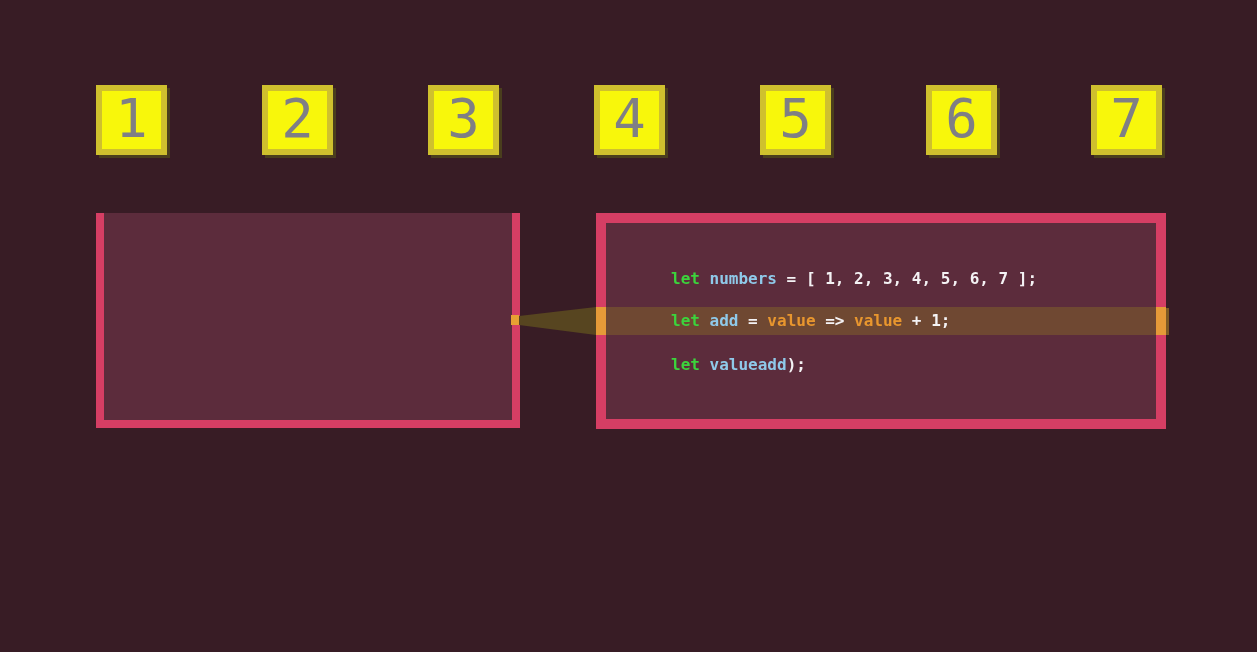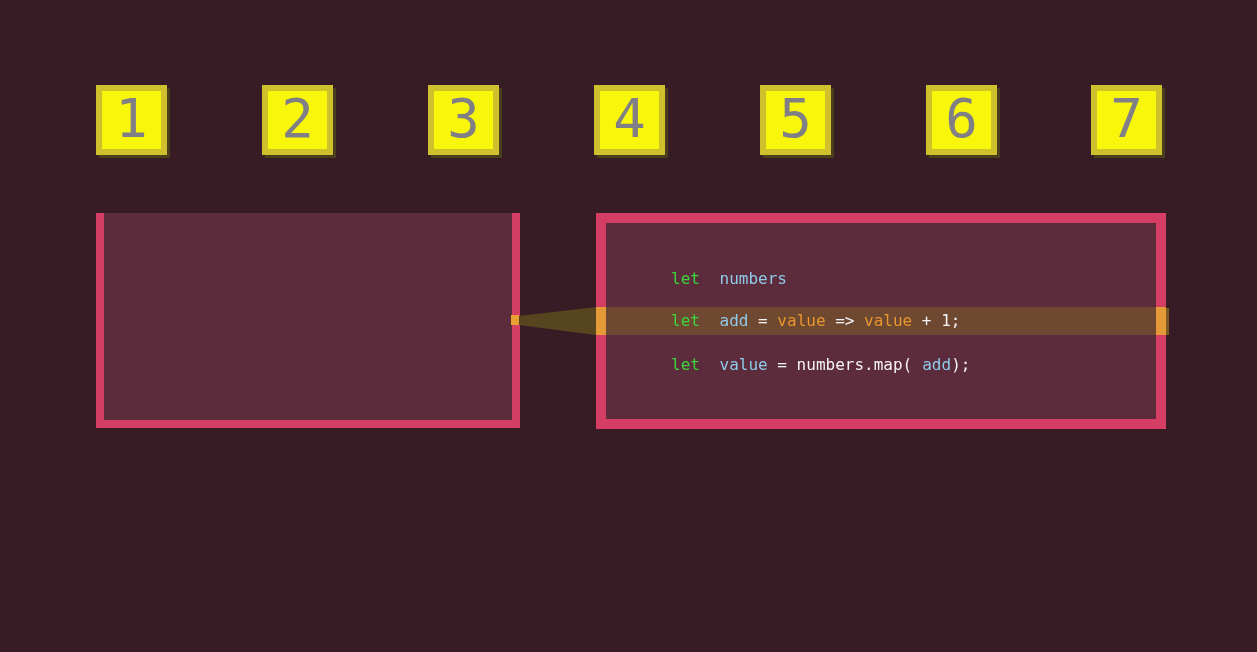--- a/index.html
+++ b/index.html
@@ -74,28 +74,28 @@
 
   
   .code-layer { position: absolute; top: 0; left: 0; width: 100%; height: 100%; z-index: 10; }
   .code-line {
     position: absolute;
     left: 671px;
     height: 28px;
     display: flex; align-items: center;
     white-space: pre;
     font-size: 16px;
-    font-weight: normal;
+    font-weight: bold;
     line-height: 28px;
   }
   .code-line.line-0 { top: 265px; }
   .code-line.line-1 { top: 307px; }
   .code-line.line-2 { top: 351px; }
   .tok-keyword   { color: var(--code_keyword); }
-  .tok-variable  { color: var(--code_variable); margin-left: 10px; }
+  .tok-variable  { color: var(--code_variable); }
   .tok-parameter { color: var(--code_parameter); }
   .tok-plain     { color: var(--code_plain); }
 </style>
 </head>
 <body>
 
 <div class="stage">
 
   <div class="squares-row">
       <div class="num-square" style="left: 96px;">
@@ -134,18 +134,18 @@
     <rect x="511" y="315" width="8" height="10" fill="var(--beam_cap_small)"></rect>
 
     <rect x="596" y="307" width="10" height="28" fill="var(--beam_cap)"></rect>
 
     <rect x="1156" y="307" width="10" height="28" fill="var(--beam_cap)"></rect>
 
     <rect x="1166" y="308" width="3" height="27" fill="var(--beam_sliver)"></rect>
   </svg>
 
   <div class="code-layer">
-      <div class="code-line line-0"><span class="tok-keyword">let</span><span class="tok-plain"> </span><span class="tok-variable">numbers</span></div>
+      <div class="code-line line-0"><span class="tok-keyword">let</span><span class="tok-plain"> </span><span class="tok-variable">numbers</span><span class="tok-plain"> = [ 1, 2, 3, 4, 5, 6, 7 ];</span></div>
       <div class="code-line line-1"><span class="tok-keyword">let</span><span class="tok-plain"> </span><span class="tok-variable">add</span><span class="tok-plain"> = </span><span class="tok-parameter">value</span><span class="tok-plain"> =&gt; </span><span class="tok-parameter">value</span><span class="tok-plain"> + 1;</span></div>
-      <div class="code-line line-2"><span class="tok-keyword">let</span><span class="tok-plain"> </span><span class="tok-variable">value</span><span class="tok-plain"> = numbers.map(</span><span class="tok-variable">add</span><span class="tok-plain">);</span></div>
+      <div class="code-line line-2"><span class="tok-keyword">let</span><span class="tok-plain"> </span><span class="tok-variable">value</span><span class="tok-variable">add</span><span class="tok-plain">);</span></div>
     </div>
 
 </div>
 
 </body></html>

